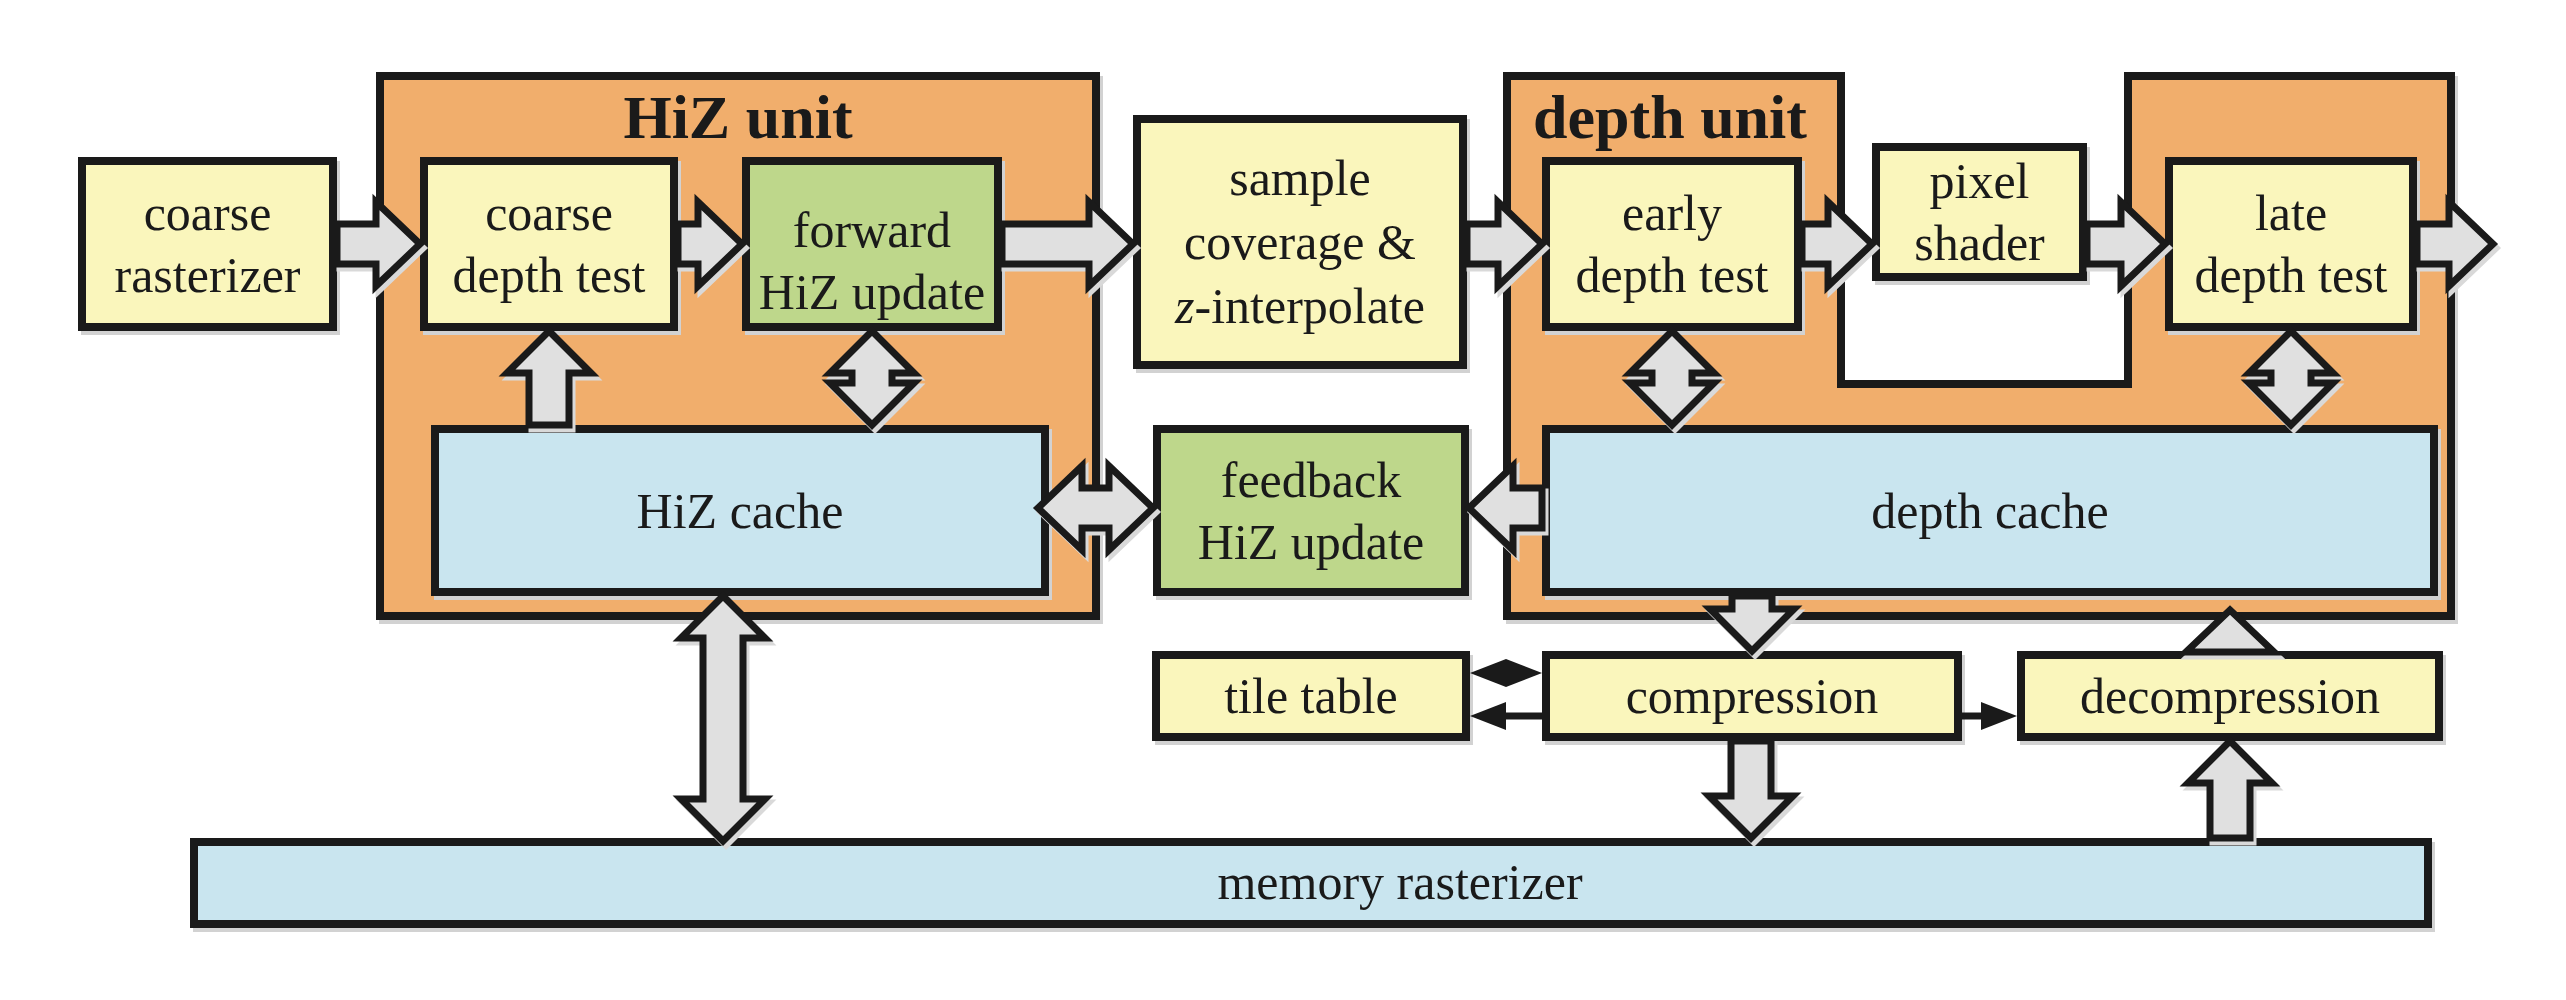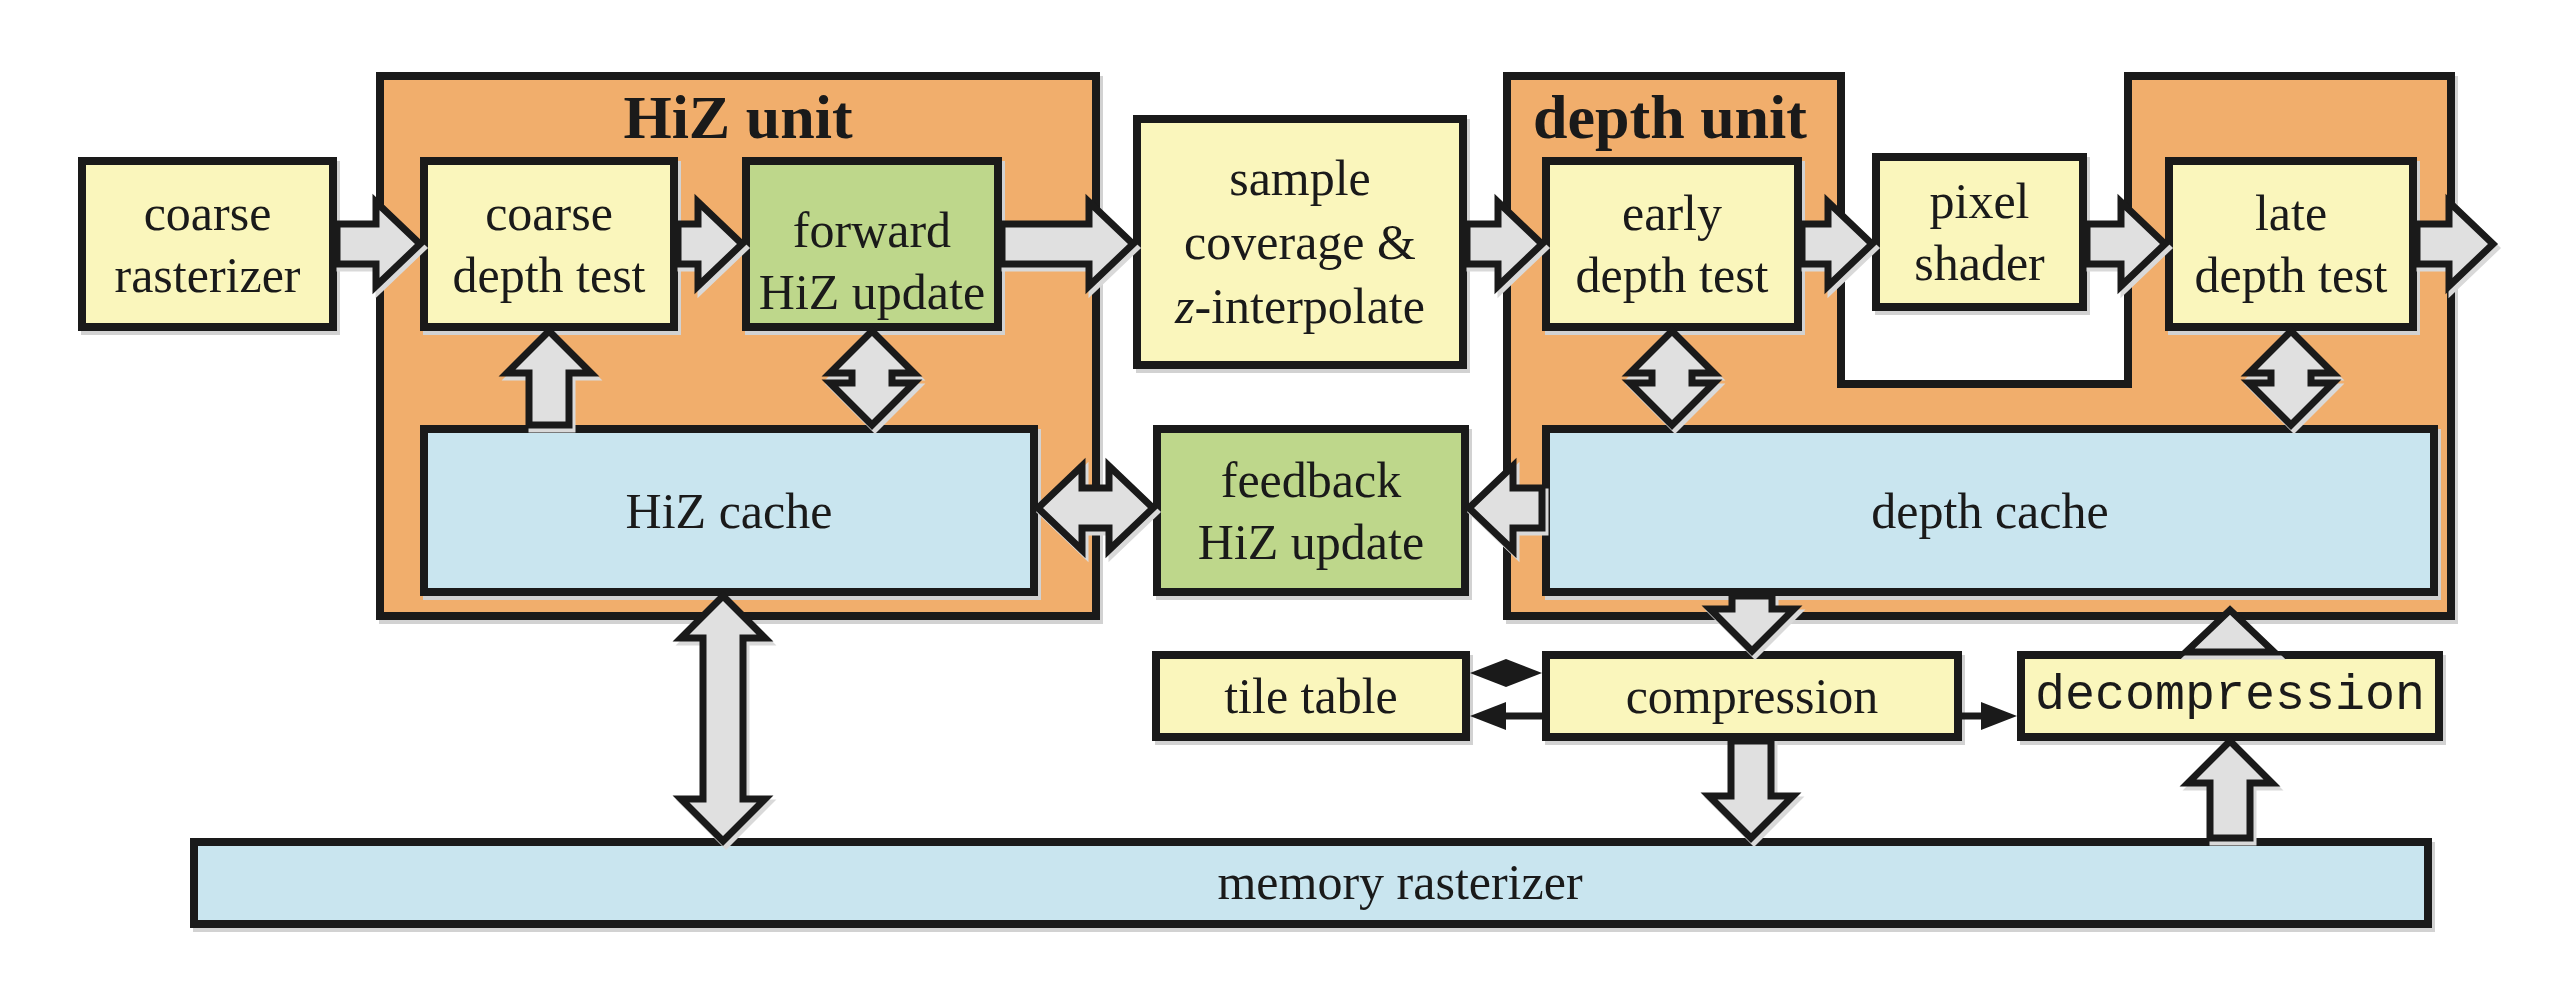--- a/index.html
+++ b/index.html
@@ -66,47 +66,47 @@
   </div>
   <div class="abs box yellow" style="left:1133px; top:115px; width:334px; height:254px; line-height:64px;">
     <div>sample</div>
     <div>coverage &amp;</div>
     <div><span class="it">z</span><span>-interpolate</span></div>
   </div>
   <div class="abs box yellow" style="left:1542px; top:157px; width:260px; height:174px;">
     <div>early</div>
     <div>depth test</div>
   </div>
-  <div class="abs box yellow" style="left:1872px; top:153px; width:215px; height:158px;">
+  <div class="abs box yellow" style="left:1872px; top:143px; width:215px; height:138px;">
     <div>pixel</div>
     <div>shader</div>
   </div>
   <div class="abs box yellow" style="left:2165px; top:157px; width:252px; height:174px;">
     <div>late</div>
     <div>depth test</div>
   </div>
 
-  <div class="abs box blue" style="left:420px; top:425px; width:618px; height:171px;">
+  <div class="abs box blue" style="left:431px; top:425px; width:618px; height:171px;">
     <div>HiZ cache</div>
   </div>
   <div class="abs box green" style="left:1153px; top:425px; width:316px; height:171px;">
     <div>feedback</div>
     <div>HiZ update</div>
   </div>
   <div class="abs box blue" style="left:1542px; top:425px; width:896px; height:171px;">
     <div>depth cache</div>
   </div>
 
   <div class="abs box yellow" style="left:1152px; top:651px; width:318px; height:90px;">
     <div>tile table</div>
   </div>
   <div class="abs box yellow" style="left:1542px; top:651px; width:420px; height:90px;">
     <div>compression</div>
   </div>
-  <div class="abs box yellow" style="left:2017px; top:651px; width:426px; height:90px;font-family:Liberation Mono, monospace;">
+  <div class="abs box yellow" style="left:2017px; top:651px; width:426px; height:90px;">
     <div>decompression</div>
   </div>
 
   <div class="abs box blue" style="left:190px; top:838px; width:2242px; height:90px; display:block;">
     <span class="mem-label">memory rasterizer</span>
   </div>
 
   <svg class="arrows" width="2566" height="1000" viewBox="0 0 2566 1000">
 
     <polygon class="blk" points="337,224 376,224 376,202 420,244 376,286 376,264 337,264"></polygon>

